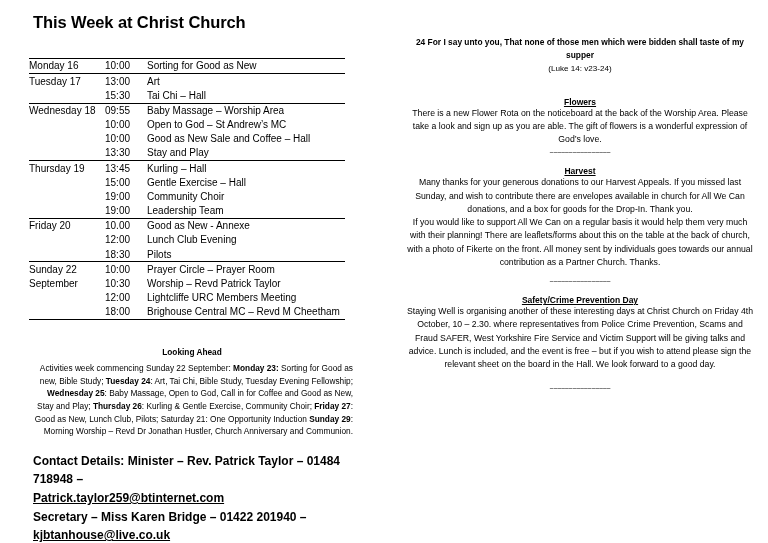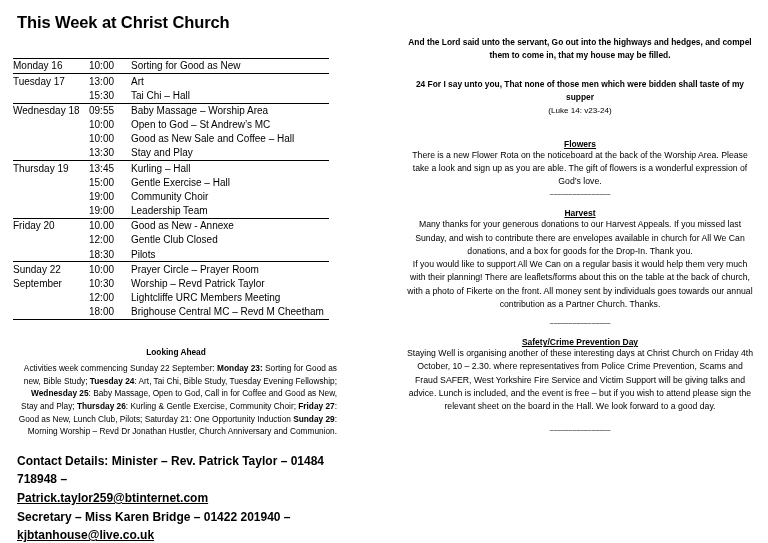--- a/index.html
+++ b/index.html
@@ -18,21 +18,21 @@
   .page {
     position: relative;
     width: 768px;
     height: 543px;
     box-sizing: border-box;
   }
 
   
   .col-left {
     position: absolute;
-    left: 11px;
+    left: 27px;
     top: 0;
     width: 330px;
     height: 499px;
   }
   .masthead {
     font-size: 16.5px;
     font-weight: bold;
     letter-spacing: -0.1px;
     margin-top: 13px;
     margin-left: 6px;
@@ -210,21 +210,21 @@
             <td class="c-event">Leadership Team</td>
           </tr>
           <tr class="grp-start">
             <td class="c-day">Friday 20</td>
             <td class="c-time">10.00</td>
             <td class="c-event">Good as New - Annexe</td>
           </tr>
           <tr>
             <td class="c-day"></td>
             <td class="c-time">12:00</td>
-            <td class="c-event">Gentle Club  Closed</td>
+            <td class="c-event">Lunch Club  Evening</td>
           </tr>
           <tr>
             <td class="c-day"></td>
             <td class="c-time">18:30</td>
             <td class="c-event">Pilots</td>
           </tr>
           <tr class="grp-start">
             <td class="c-day">Sunday 22</td>
             <td class="c-time">10:00</td>
             <td class="c-event">Prayer Circle – Prayer Room</td>
@@ -254,21 +254,20 @@
       <span>Contact Details: Minister – Rev. Patrick Taylor – 01484 718948 –</span><br>
       <span class="mail">Patrick.taylor259@btinternet.com</span><br>
       <span>Secretary – Miss Karen Bridge – 01422 201940 – </span><span class="mail">kjbtanhouse@live.co.uk</span>
     </div>
 
   </div>
 
   <div class="col-right">
 
     <div class="scripture">
-      <div>And the Lord said unto the servant, Go out into the highways and hedges, and compel them to come in, that my house may be filled.</div>
       <div class="v24">24 For I say unto you, That none of those men which were bidden shall taste of my supper</div>
       <div class="ref">(Luke 14: v23-24)</div>
     </div>
 
     <div class="gap-m"></div>
 
     <div class="sec-title">Flowers</div>
     <div class="sec-body">There is a new Flower Rota on the noticeboard at the back of the Worship Area.  Please take a look and sign up as you are able.  The gift of flowers is a wonderful expression of God’s love.</div>
 
     <div class="divider">~~~~~~~~~~~~~~~~</div>

